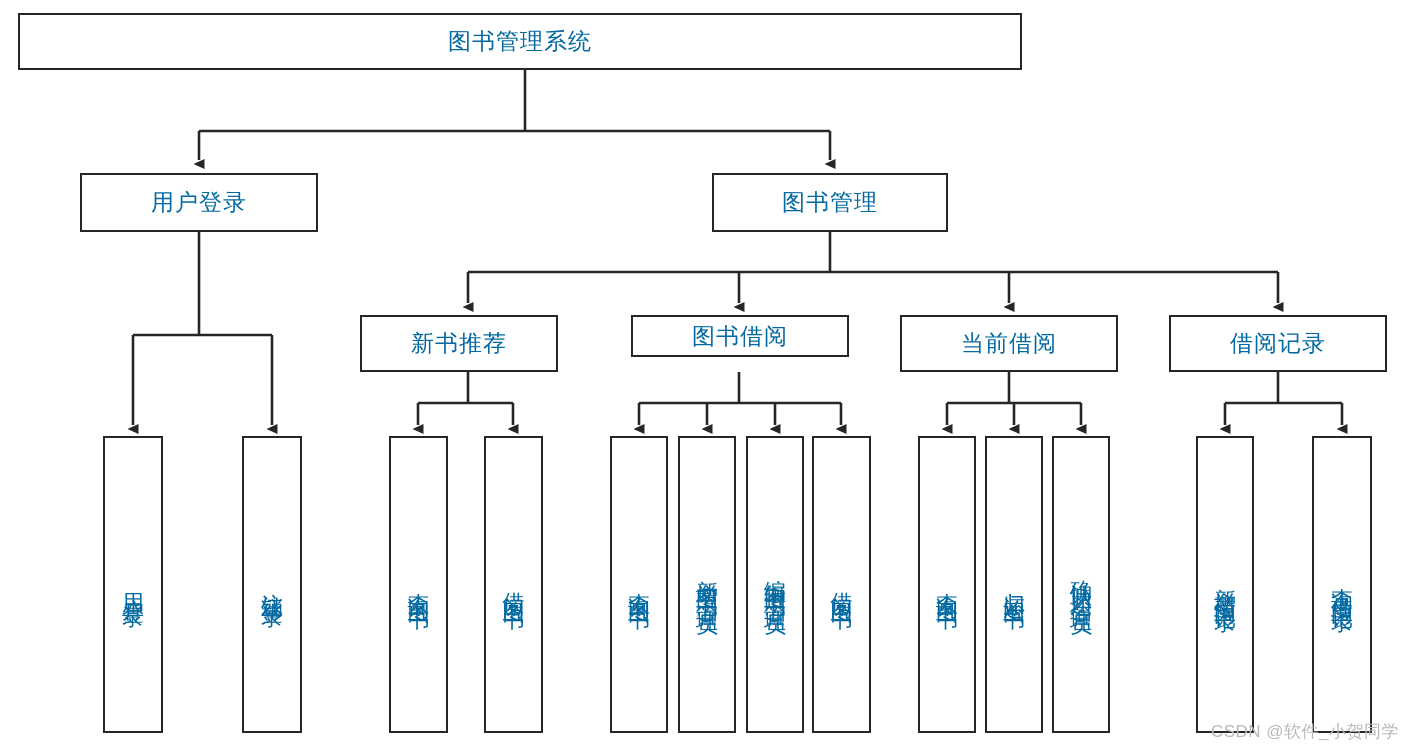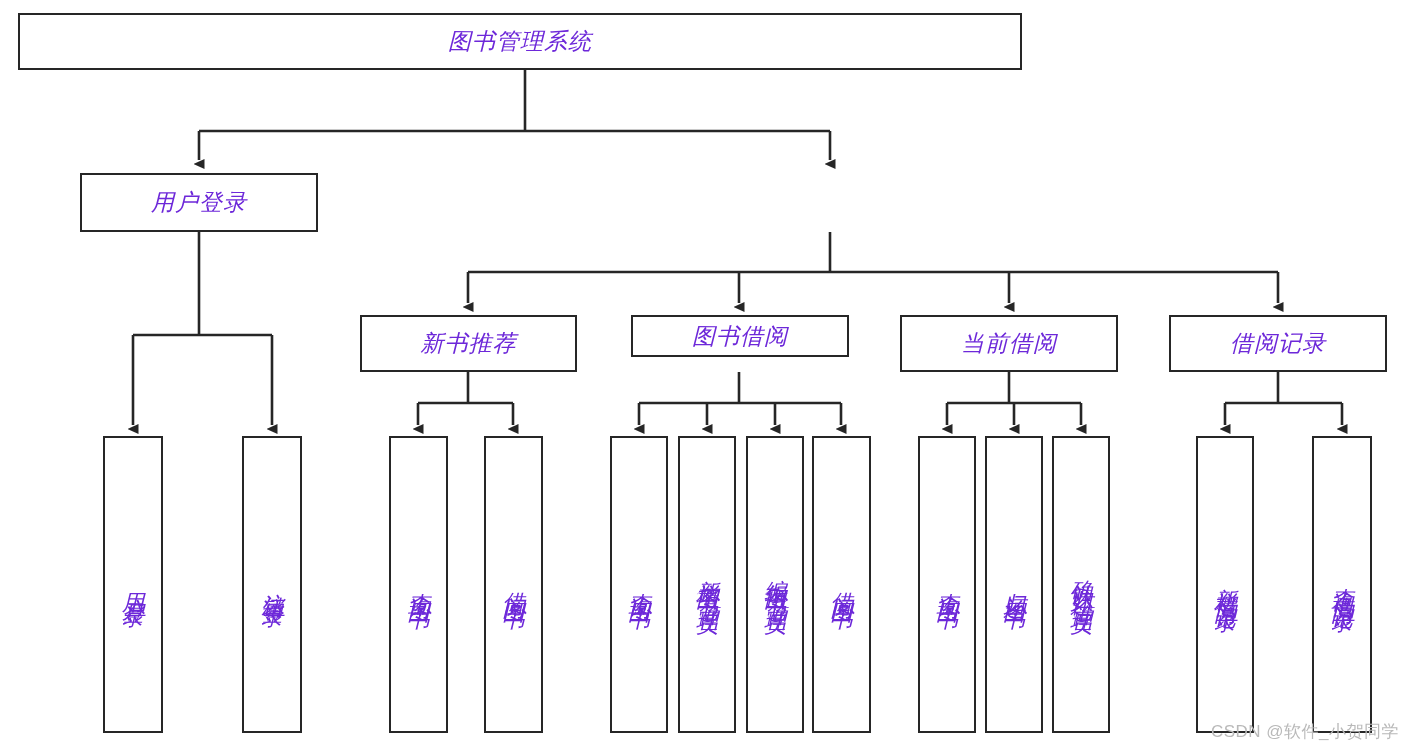--- a/index.html
+++ b/index.html
@@ -25,23 +25,22 @@
     height: 747px;
   }
   .node {
     position: absolute;
     box-sizing: border-box;
     background: #ffffff;
     border: 2px solid #262626;
     display: flex;
     align-items: center;
     justify-content: center;
-    color: #6d28d9;
+    color: #0369a1;
     z-index: 2;
-    font-style: italic;
   }
   .node.h {
     font-size: 23px;
     letter-spacing: 1px;
   }
   .node.v {
     font-size: 22px;
   }
   .node.v .vtext {
     writing-mode: vertical-rl;
@@ -121,22 +120,25 @@
     </g>
   </svg>
 
   <div class="node h" style="left:18px; top:13px; width:1004px; height:57px;">
     <span class="htext">图书管理系统</span>
   </div>
 
   <div class="node h" style="left:80px; top:173px; width:238px; height:59px;">
     <span class="htext">用户登录</span>
   </div>
+  <div class="node h" style="left:712px; top:173px; width:236px; height:59px;">
+    <span class="htext">图书管理</span>
+  </div>
 
-  <div class="node h" style="left:360px; top:315px; width:217px; height:57px;">
+  <div class="node h" style="left:360px; top:315px; width:198px; height:57px;">
     <span class="htext">新书推荐</span>
   </div>
   <div class="node h" style="left:631px; top:315px; width:218px; height:42px;">
     <span class="htext">图书借阅</span>
   </div>
   <div class="node h" style="left:1169px; top:315px; width:218px; height:57px;">
     <span class="htext">借阅记录</span>
   </div>
   <div class="node h" style="left:900px; top:315px; width:218px; height:57px;">
     <span class="htext">当前借阅</span>

